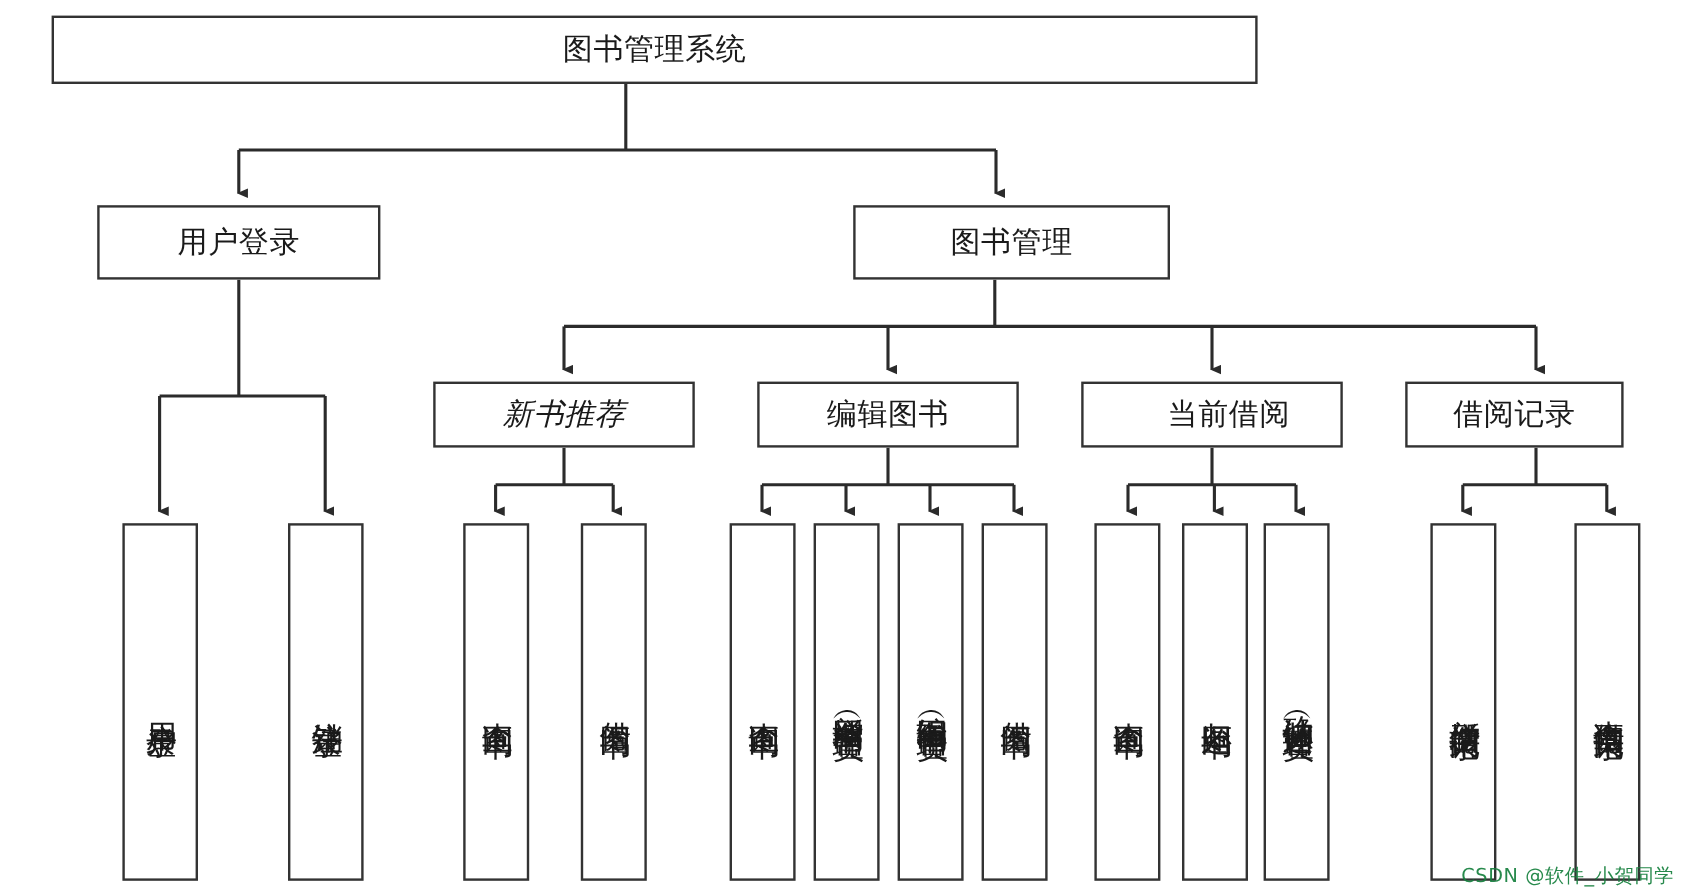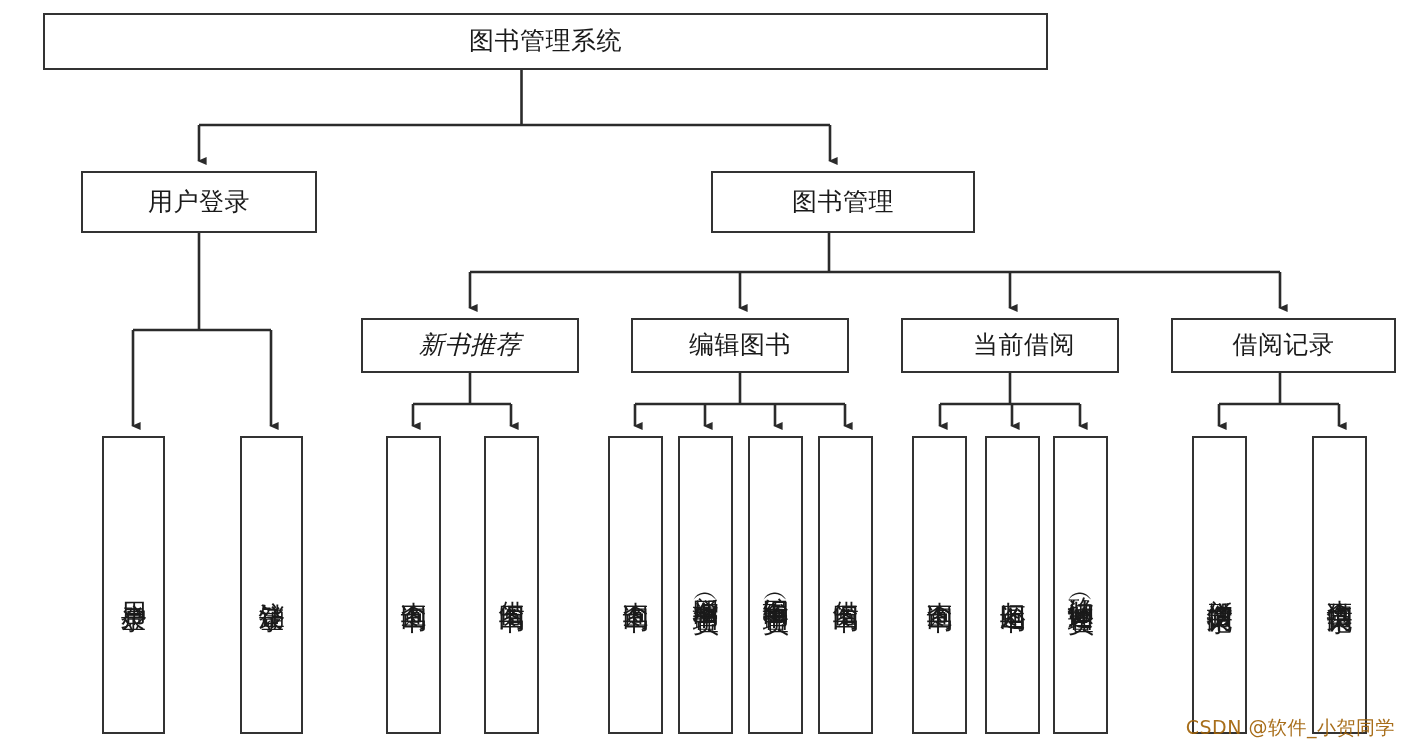--- a/index.html
+++ b/index.html
@@ -54,22 +54,22 @@
     text-orientation: upright;
     font-size: 26px;
     line-height: 1.06;
     letter-spacing: 2px;
     white-space: pre;
   }
   #watermark {
     position: absolute;
     right: 10px;
     bottom: 6px;
-    font-size: 19px;
-    color: #a16207;
+    font-size: 16px;
+    color: #15803d;
     opacity: 0.92;
     letter-spacing: 0.5px;
     white-space: pre;
     pointer-events: none;
   }
 </style>
 </head>
 <body>
 
 <div id="diagram-canvas">
@@ -152,21 +152,21 @@
 
   <div class="node-box node-horizontal" id="l2-0" style="left: 361px; top: 318px; width: 218px; height: 55px; font-style: italic;">
     <span class="node-label">新书推荐</span>
   </div>
   <div class="node-box node-horizontal" id="l2-1" style="left: 631px; top: 318px; width: 218px; height: 55px;">
     <span class="node-label">编辑图书</span>
   </div>
   <div class="node-box node-horizontal" id="l2-2" style="left: 901px; top: 318px; width: 218px; height: 55px; padding-left: 28px;">
     <span class="node-label">当前借阅</span>
   </div>
-  <div class="node-box node-horizontal" id="l2-3" style="left: 1171px; top: 318px; width: 225px; height: 55px;">
+  <div class="node-box node-horizontal" id="l2-3" style="left: 1171px; top: 318px; width: 182px; height: 55px;">
     <span class="node-label">借阅记录</span>
   </div>
 
   <div class="node-box node-vertical" id="leaf-0" style="left: 102px; top: 436px; width: 63px; height: 298px;">
     <span class="node-label">用户登录</span>
   </div>
   <div class="node-box node-vertical" id="leaf-1" style="left: 240px; top: 436px; width: 63px; height: 298px;">
     <span class="node-label">注销登录</span>
   </div>
   <div class="node-box node-vertical" id="leaf-2" style="left: 386px; top: 436px; width: 55px; height: 298px;">

